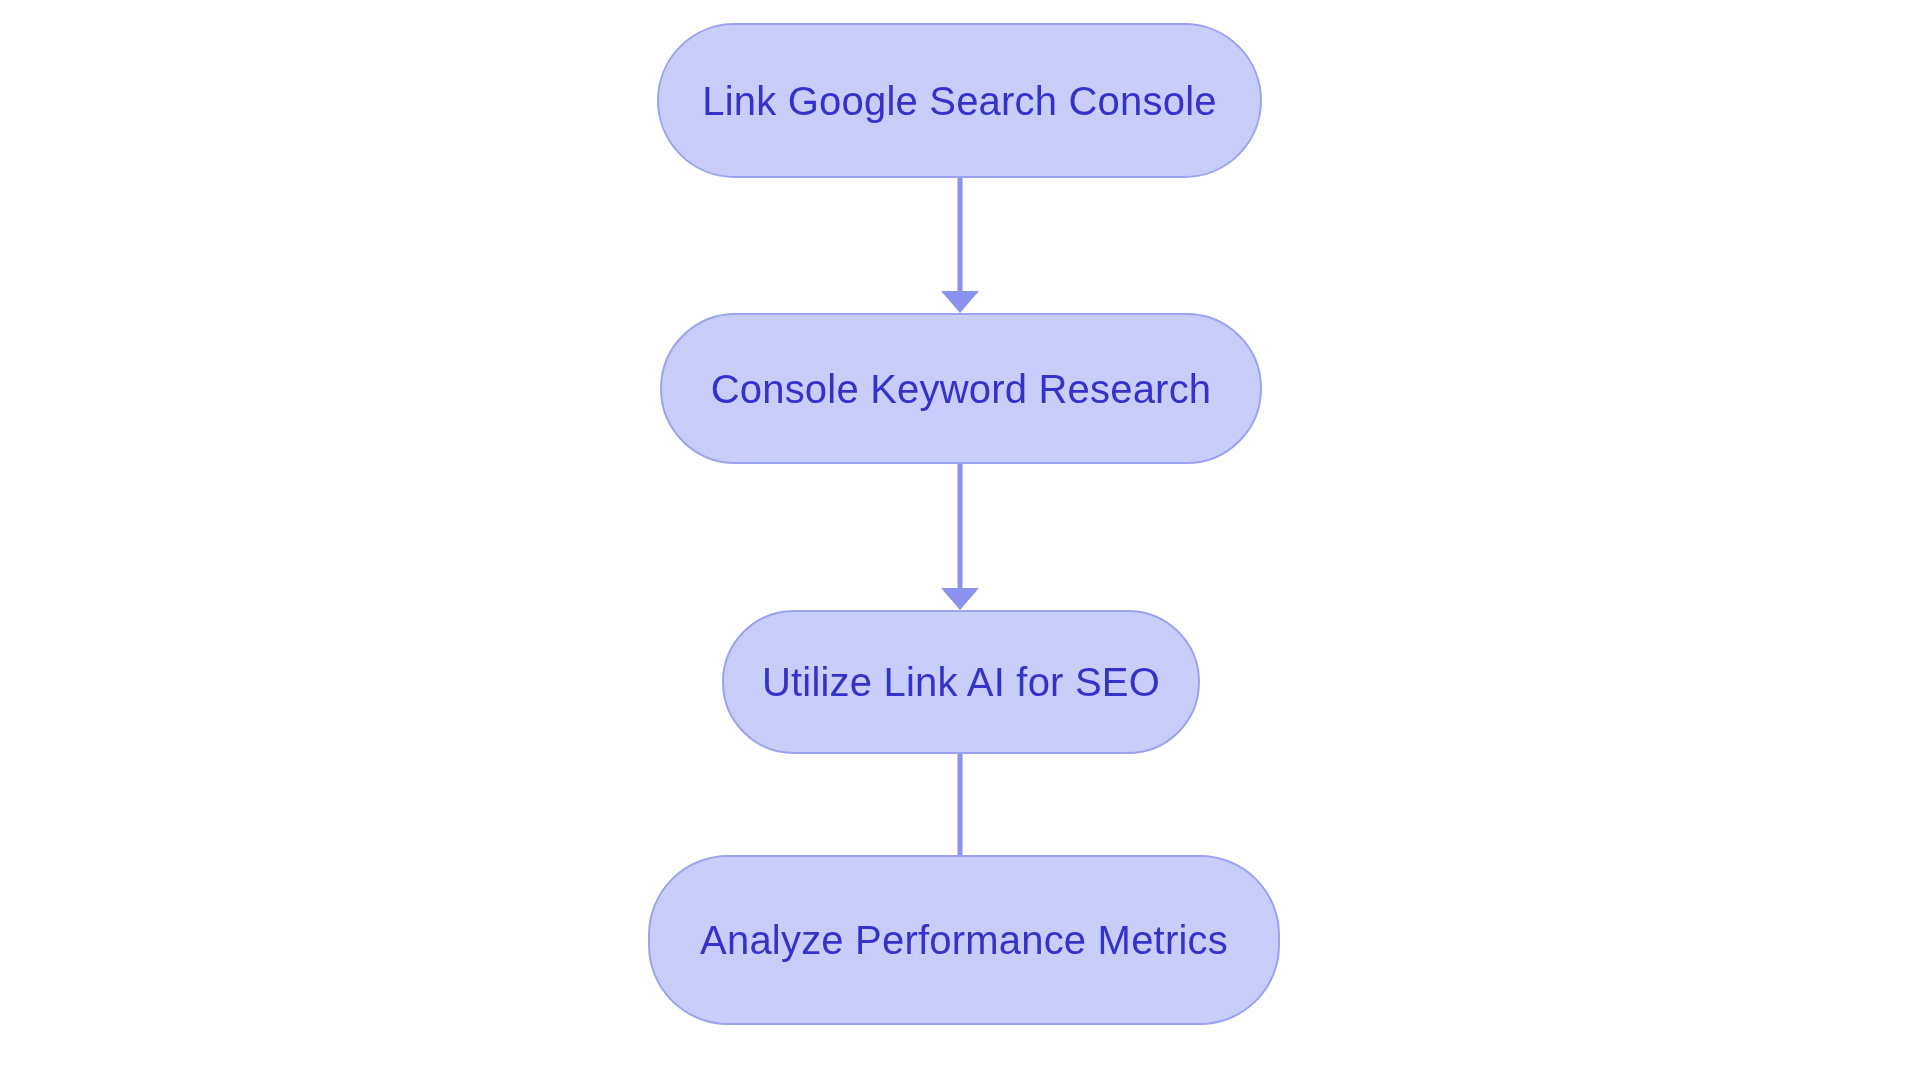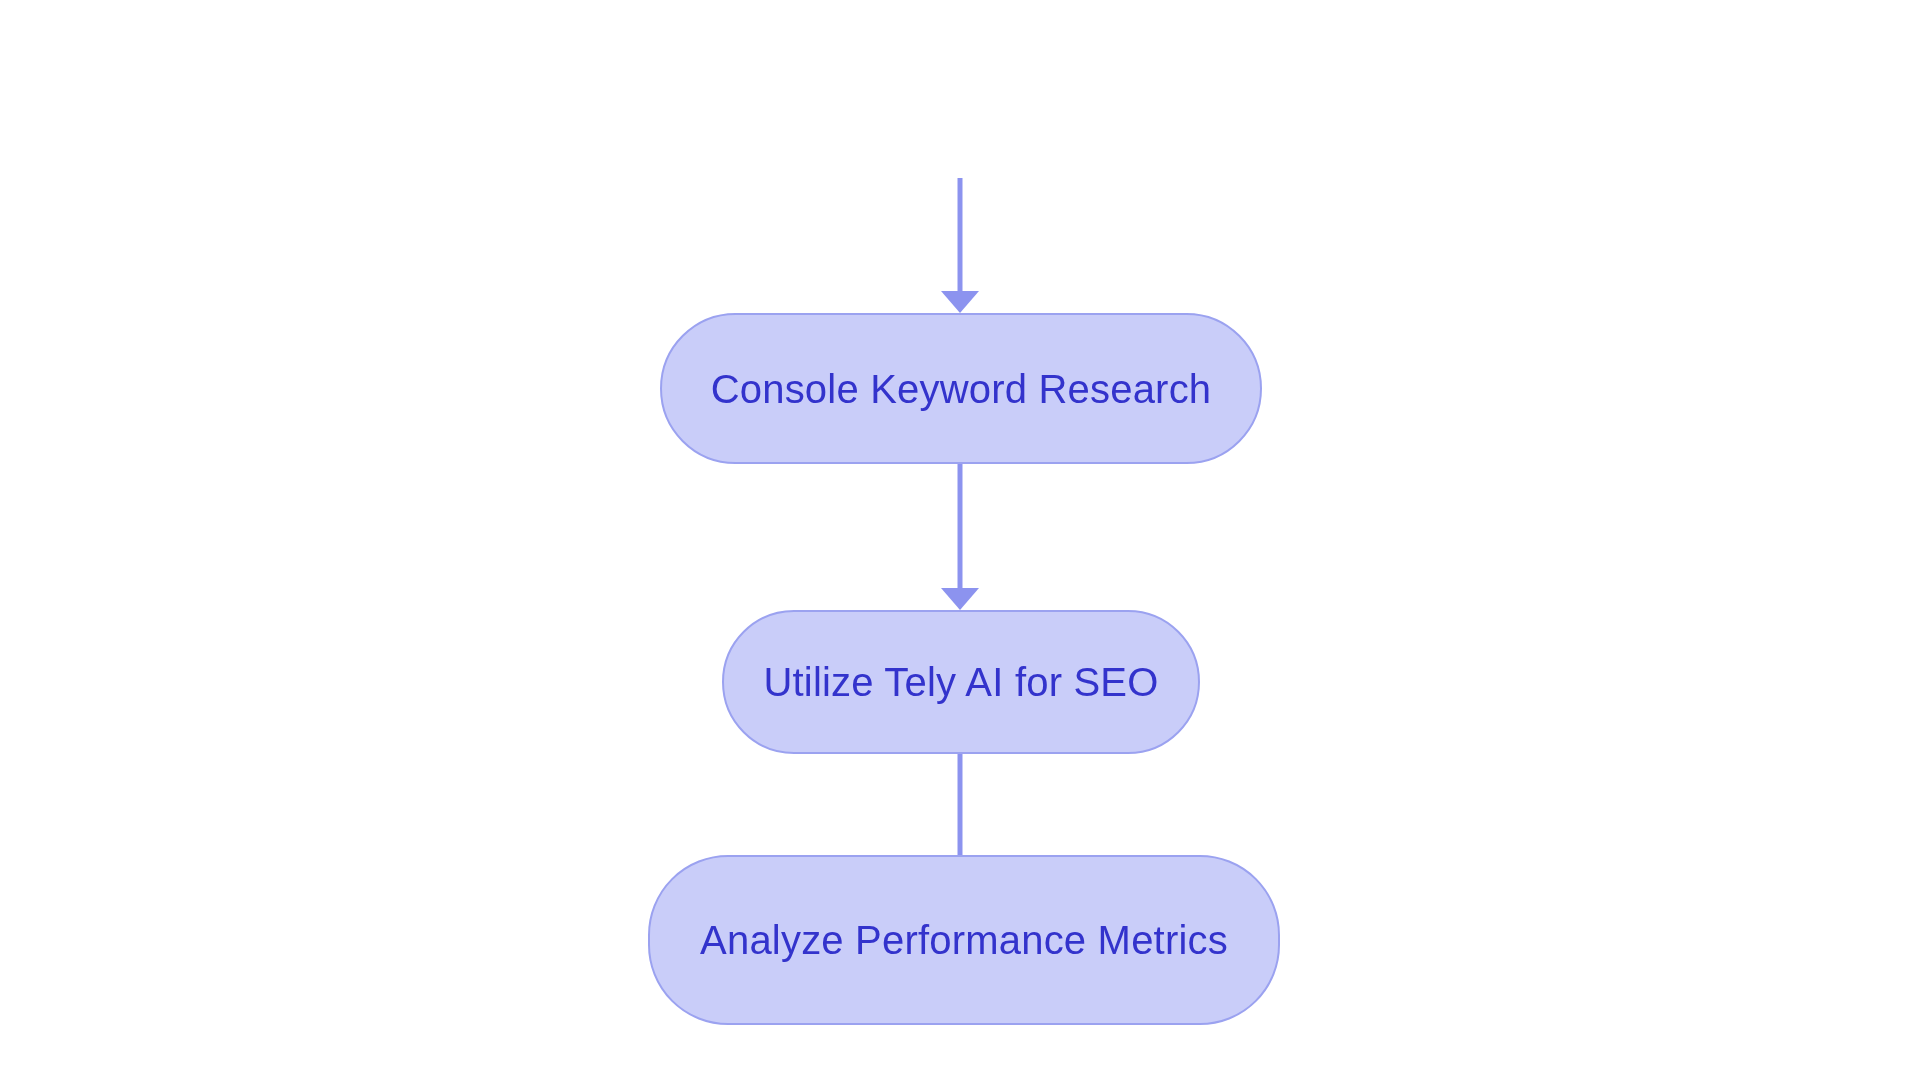--- a/index.html
+++ b/index.html
@@ -71,26 +71,29 @@
       <line x1="960" y1="464" x2="960" y2="589" stroke="#8c93ef" stroke-width="5"></line>
       <polygon points="941,588 979,588 960,610" fill="#8c93ef"></polygon>
     </g>
 
     <g>
       <line x1="960" y1="754" x2="960" y2="880" stroke="#8c93ef" stroke-width="5"></line>
       <polygon points="941,879 979,879 960,901" fill="#8c93ef"></polygon>
     </g>
   </svg>
 
+  <div class="flow-node" id="node-0">
+    <span class="flow-node-label">Link Google Search Console</span>
+  </div>
 
   <div class="flow-node" id="node-1">
     <span class="flow-node-label">Console Keyword Research</span>
   </div>
 
   <div class="flow-node" id="node-2">
-    <span class="flow-node-label">Utilize Tely AI for SEO</span>
+    <span class="flow-node-label">Utilize Link AI for SEO</span>
   </div>
 
   <div class="flow-node" id="node-3">
     <span class="flow-node-label">Analyze Performance Metrics</span>
   </div>
 
 </div>
 
 </body></html>

